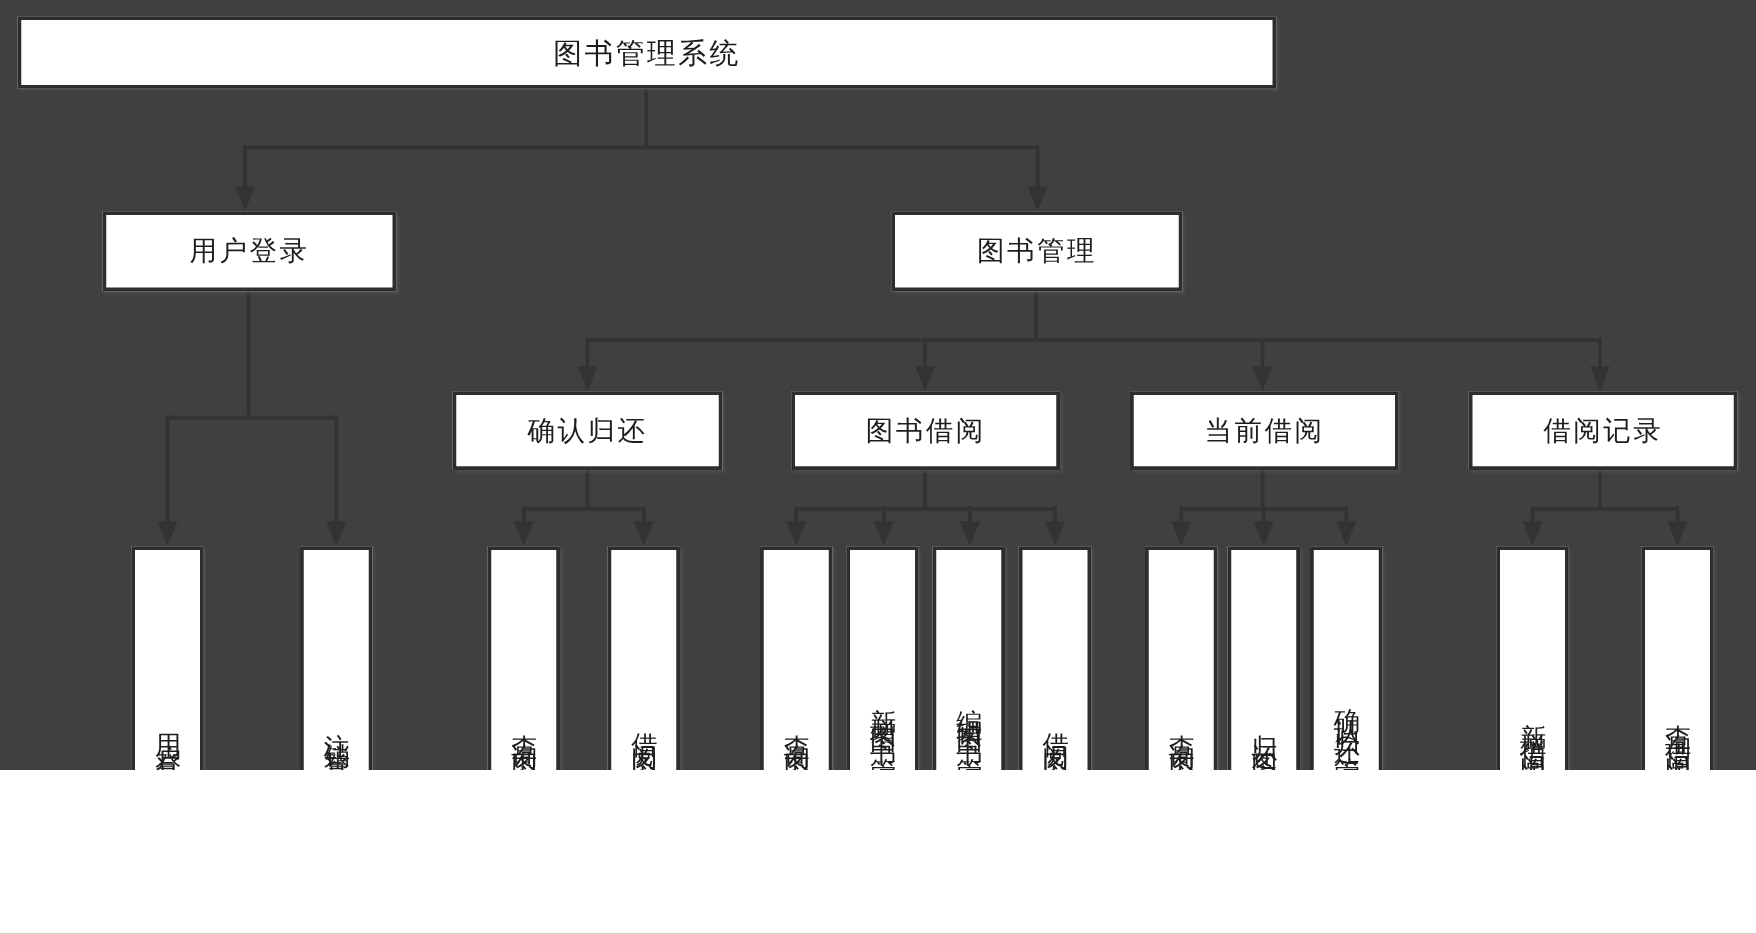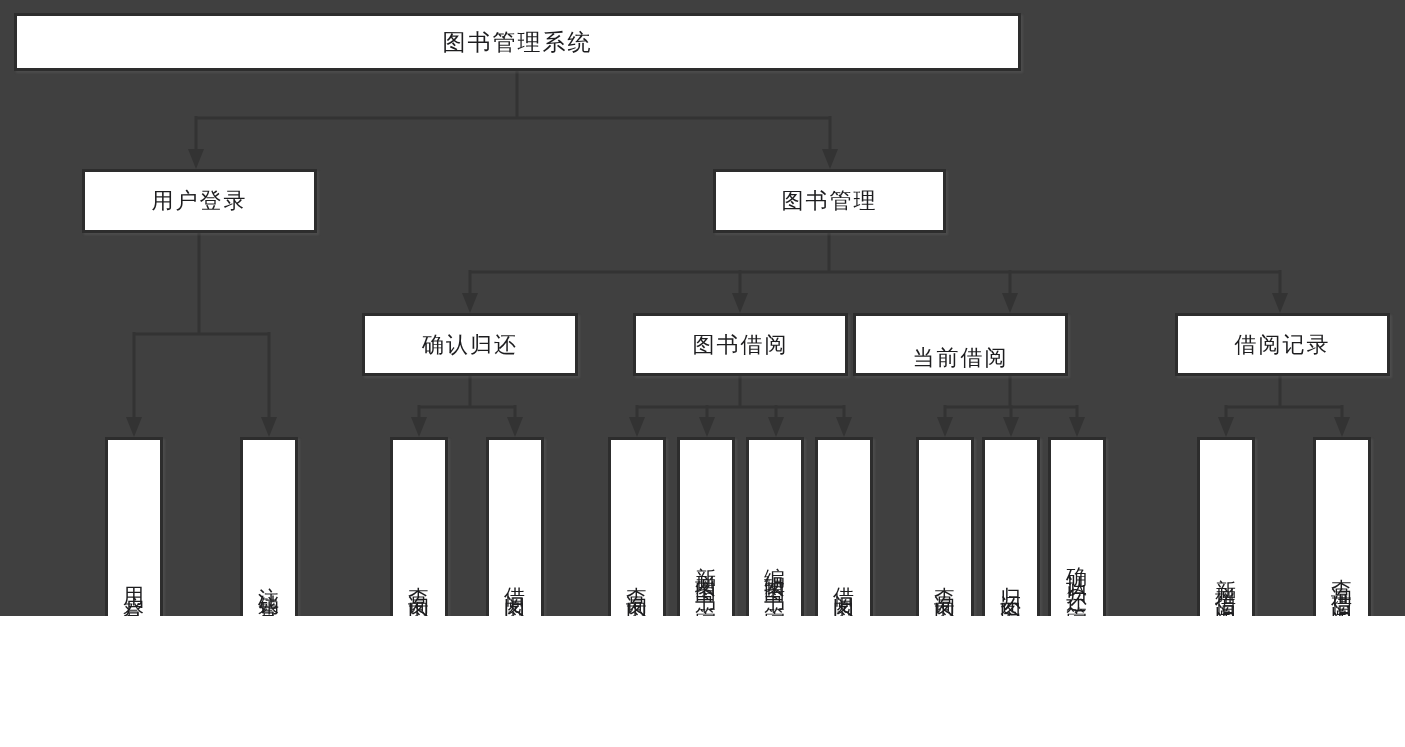--- a/index.html
+++ b/index.html
@@ -49,21 +49,21 @@
     letter-spacing: 8px;
     line-height: 1;
   }
   
   .n-root        { left: 14px;   top: 13px;  width: 1007px; height: 58px; }
   .n-user-login  { left: 82px;   top: 169px; width: 235px;  height: 64px; }
   .n-book-mgmt   { left: 713px;  top: 169px; width: 233px;  height: 64px; }
   .n-l3          { top: 313px;   height: 63px; width: 215px; }
   .n-new-book    { left: 362px;  width: 216px; }
   .n-borrow      { left: 633px; text-align: center; }
-  .n-current     { left: 853px; align-items: flex-end; }
+  .n-current     { left: 904px; }
   .n-records     { left: 1175px; }
   .n-l4          { top: 437px; width: 58px; height: 298px; }
   .n-login-v     { left: 105px; }
   .n-logout-v    { left: 240px; }
   .n-nb-query    { left: 390px; }
   .n-nb-borrow   { left: 486px; }
   .n-bb-query    { left: 608px; }
   .n-bb-add      { left: 677px; }
   .n-bb-edit     { left: 746px; }
   .n-bb-borrow   { left: 815px; }

